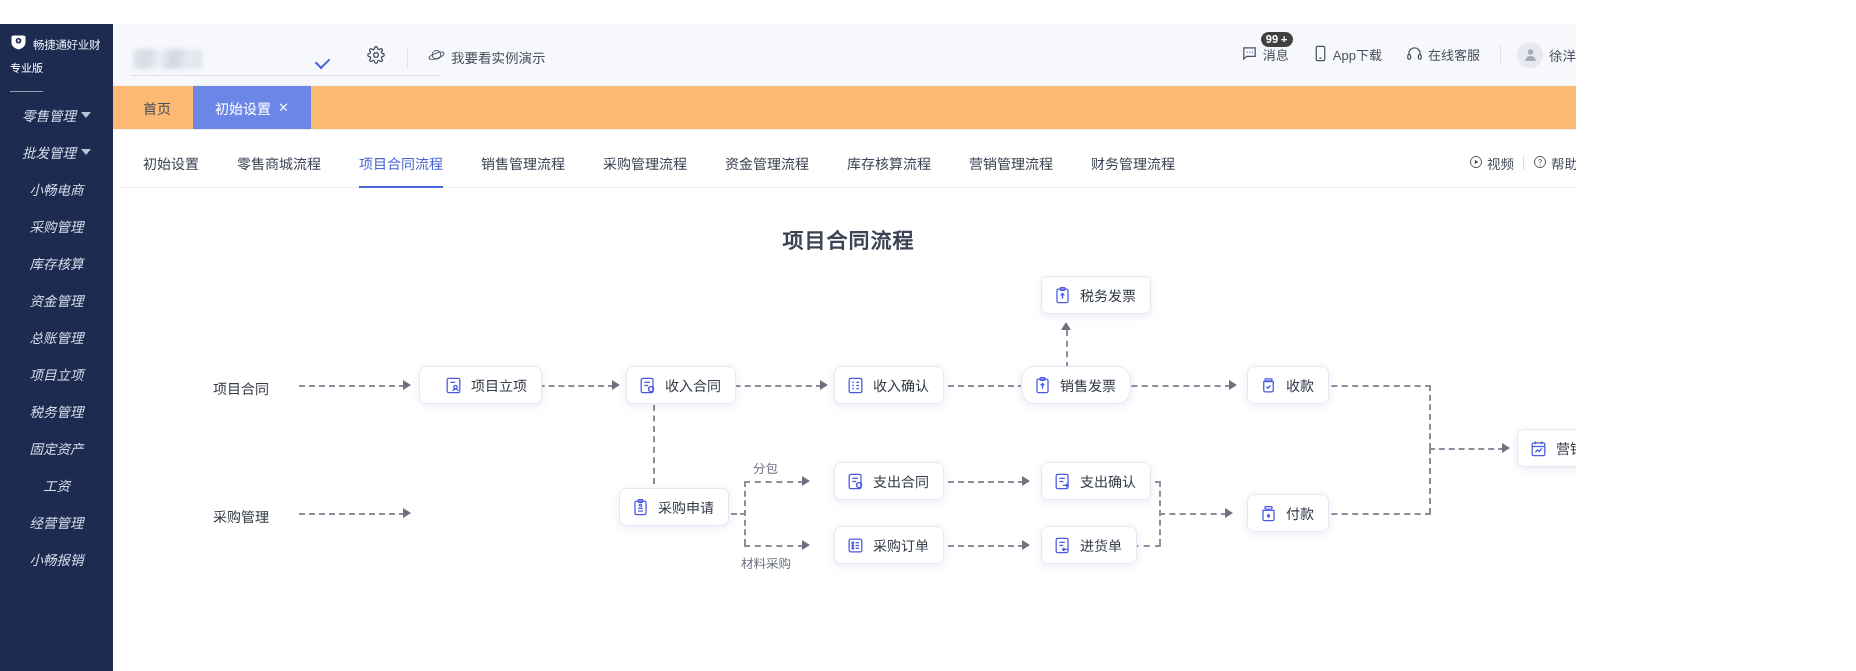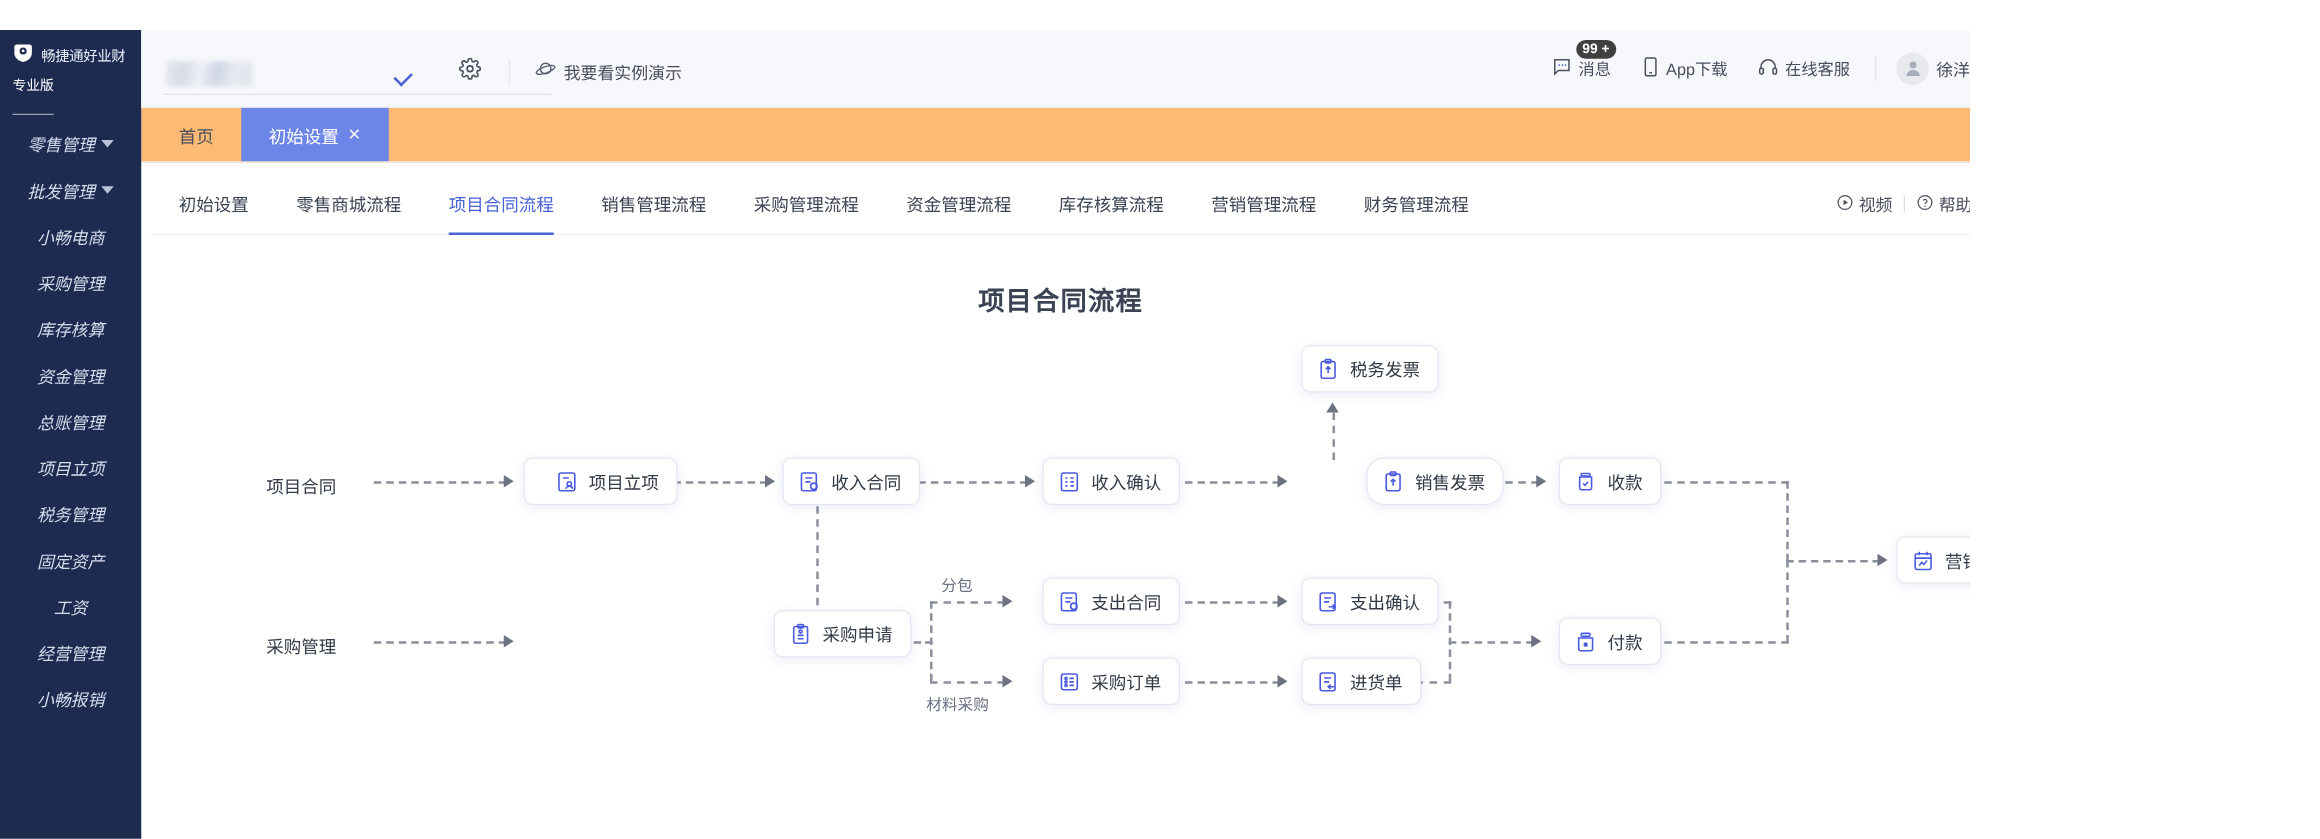--- a/index.html
+++ b/index.html
@@ -551,21 +551,21 @@
             <line x1="8" y1="8" x2="10" y2="8"></line>
             <line x1="13" y1="8" x2="16.5" y2="8"></line>
             <line x1="8" y1="12" x2="10" y2="12"></line>
             <line x1="13" y1="12" x2="16.5" y2="12"></line>
             <line x1="8" y1="16" x2="10" y2="16"></line>
             <line x1="13" y1="16" x2="16.5" y2="16"></line>
           </svg>
           <span>收入确认</span>
         </div>
 
-        <div class="node" style="left:972px; top:98px;border-radius:14px;">
+        <div class="node" style="left:900px; top:98px;border-radius:14px;">
           <svg width="19" height="19" viewBox="0 0 24 24" fill="none" stroke="#4a5ae0" stroke-width="1.6">
             <rect x="5" y="4" width="14" height="17" rx="2"></rect>
             <rect x="9" y="2" width="6" height="3.4" rx="1"></rect>
             <path d="M12 16V9.5M9.6 11.8L12 9.4l2.4 2.4"></path>
           </svg>
           <span>销售发票</span>
         </div>
 
         <div class="node" style="left:920px; top:8px;">
           <svg width="19" height="19" viewBox="0 0 24 24" fill="none" stroke="#4a5ae0" stroke-width="1.6">

